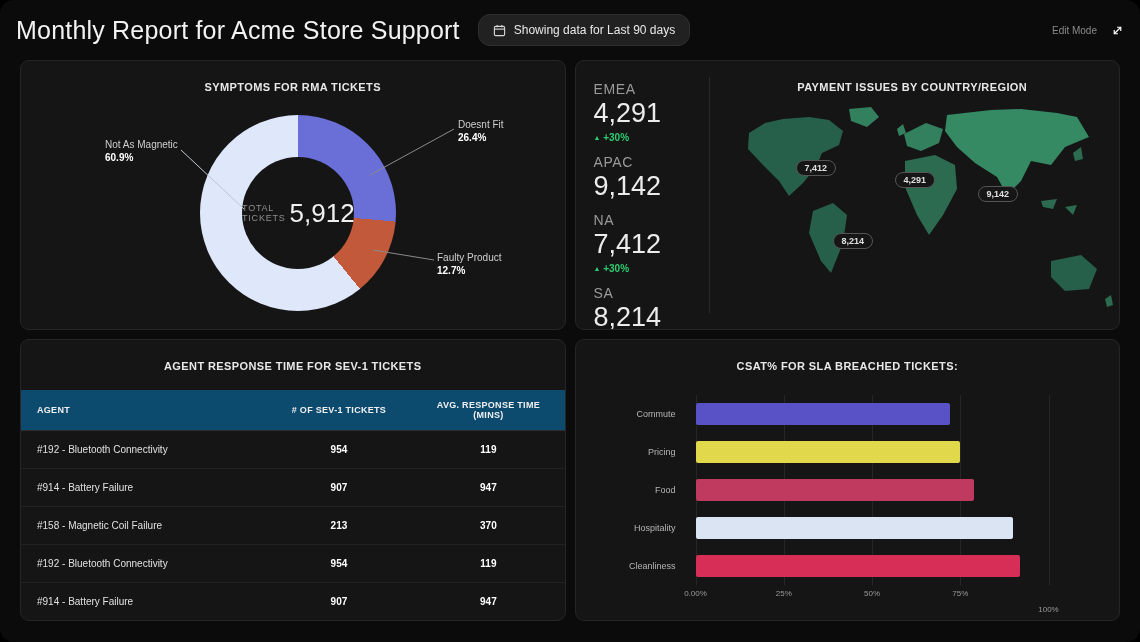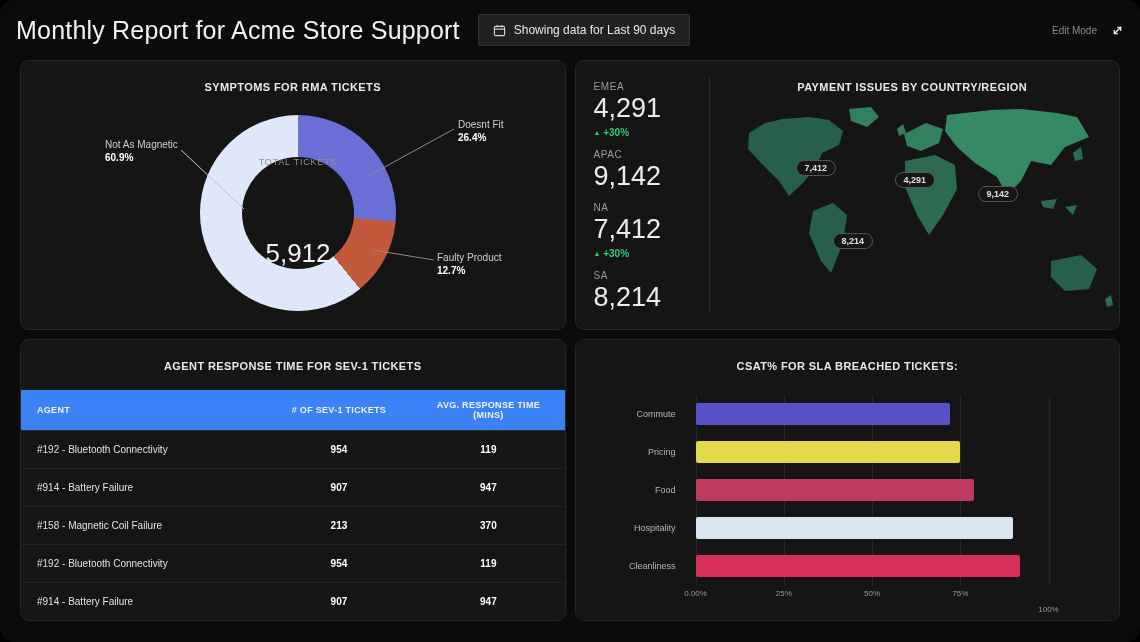--- a/index.html
+++ b/index.html
@@ -3,58 +3,58 @@
 <meta charset="utf-8">
 <style>
   * { margin:0; padding:0; box-sizing:border-box; }
   html,body { background:#000; }
   body { font-family:"Liberation Sans","DejaVu Sans",sans-serif; }
   .page { position:relative; width:1140px; height:642px; margin:0 auto; background:#0b0b0b; border-radius:14px; overflow:hidden; }
 
   
   .header { height:60px; display:flex; align-items:center; padding:0 16px; gap:18px; }
   .page-title { font-size:25px; font-weight:500; color:#f2f2f2; letter-spacing:.2px; }
-  .date-pill { display:flex; align-items:center; gap:8px; background:#212121; border:1px solid #2e2e2e; border-radius:1px; padding:8px 14px; font-size:12px; color:#e8e8e8; cursor:pointer; }
+  .date-pill { display:flex; align-items:center; gap:8px; background:#212121; border:1px solid #2e2e2e; border-radius:12px; padding:8px 14px; font-size:12px; color:#e8e8e8; cursor:pointer; }
   .header-right { margin-left:auto; display:flex; align-items:center; gap:14px; }
   .edit-mode { font-size:10px; color:#8a8a8a; cursor:pointer; }
   .icon-btn { display:flex; align-items:center; cursor:pointer; }
 
   
   .grid { display:grid; grid-template-columns:1fr 1fr; grid-template-rows:270px 282px; gap:9px; padding:0 20px;border-radius:26px; }
   .panel { position:relative; background:#151515; border:1px solid #262626; border-radius:9px; overflow:hidden; }
   .panel-title { text-align:center; margin-top:20px; font-size:11px; font-weight:bold; color:#e8e8e8; letter-spacing:.4px; }
 
   
   .donut { position:absolute; left:179px; top:54px; width:196px; height:196px; border-radius:50%; }
-  .donut-hole { position:absolute; left:221px; top:96px; width:112px; height:112px; border-radius:50%; background:#151515; display:flex; flex-direction:column; align-items:center; justify-content:space-between; gap:4px; }
+  .donut-hole { position:absolute; left:221px; top:96px; width:112px; height:112px; border-radius:50%; background:#151515; display:flex; flex-direction:row; align-items:center; justify-content:space-between; gap:4px; }
   .donut-center-label { font-size:9px; color:#8f8f8f; letter-spacing:.8px; }
   .donut-center-value { font-size:26px; font-weight:300; color:#f0f0f0; }
   .anno { position:absolute; z-index:3; }
   .anno-label { font-size:10px; color:#cfcfcf; }
   .anno-value { font-size:10px; font-weight:bold; color:#fff; margin-top:2px; }
   .anno-doesnt-fit { left:437px; top:58px; }
   .anno-not-as-described { left:84px; top:78px; }
   .anno-faulty { left:416px; top:191px; }
   .leader-lines { position:absolute; inset:0; pointer-events:none; z-index:2; }
 
   
   .stats-col { position:absolute; left:18px; top:20px; width:108px; }
   .stat { margin-bottom:11px; }
-  .stat-label { font-size:10px; color:#9a9a9a; letter-spacing:.6px; margin-bottom:2px; }
+  .stat-label { font-size:14px; color:#9a9a9a; letter-spacing:.6px; margin-bottom:2px; }
   .stat-value { font-size:27px; font-weight:400; color:#ececec; line-height:1.1; }
   .stat-delta { font-size:10px; font-weight:bold; color:#2ecc71; margin-top:3px; }
   .stat-delta .tri { font-size:7px; vertical-align:1px; }
   .map-divider { position:absolute; left:133px; top:16px; bottom:16px; width:1px; background:#2a2a2a; }
   .map-title { position:absolute; left:140px; right:10px; top:20px; text-align:center; font-size:11px; font-weight:bold; color:#e8e8e8; letter-spacing:.4px; margin-top:0; }
   .map-svg { position:absolute; left:145px; top:42px; }
   .badge { position:absolute; z-index:4; background:#161616; border:1px solid #555; border-radius:9px; padding:2px 8px; font-size:9px; font-weight:bold; color:#e0e0e0; cursor:pointer; }
 
   
   .sev-table { width:100%; border-collapse:collapse; margin-top:18px; }
-  .sev-table th { font-size:9px; font-weight:bold; color:#f0f0f0; letter-spacing:.3px; padding:10px 16px; border-bottom:1px solid #2d2d2d; background:#3b82f6; text-transform:uppercase; }
+  .sev-table th { font-size:9px; font-weight:bold; color:#f0f0f0; letter-spacing:.3px; padding:10px 16px; border-bottom:1px solid #2d2d2d; background:#0c4a6e; text-transform:uppercase; }
   .sev-table td { font-size:10px; color:#e0e0e0; padding:13px 16px; border-bottom:1px solid #222; }
   .sev-table th:nth-child(1), .sev-table td:nth-child(1) { text-align:left; width:45%; }
   .sev-table th:nth-child(2), .sev-table td:nth-child(2) { text-align:center; width:27%; }
   .sev-table th:nth-child(3), .sev-table td:nth-child(3) { text-align:center; width:28%; }
   .sev-table td.num { font-weight:bold; color:#fff; }
 
   
   .bar-labels { position:absolute; left:0; top:55px; width:110px; height:190px; display:flex; flex-direction:column; }
   .bar-label { height:38px; display:flex; align-items:center; justify-content:flex-end; font-size:9px; color:#b5b5b5; padding-right:10px; }
   .plot-area { position:absolute; left:120px; top:55px; width:353px; height:190px; }

